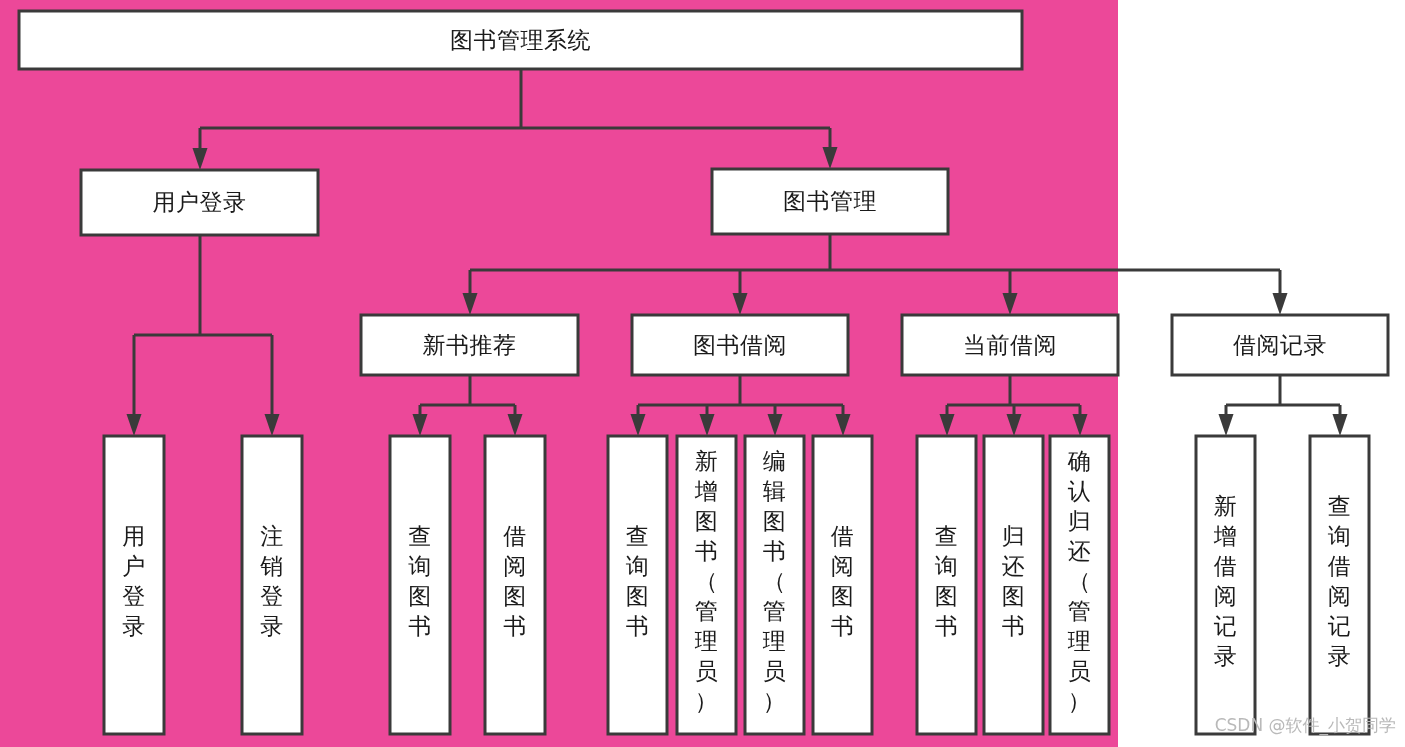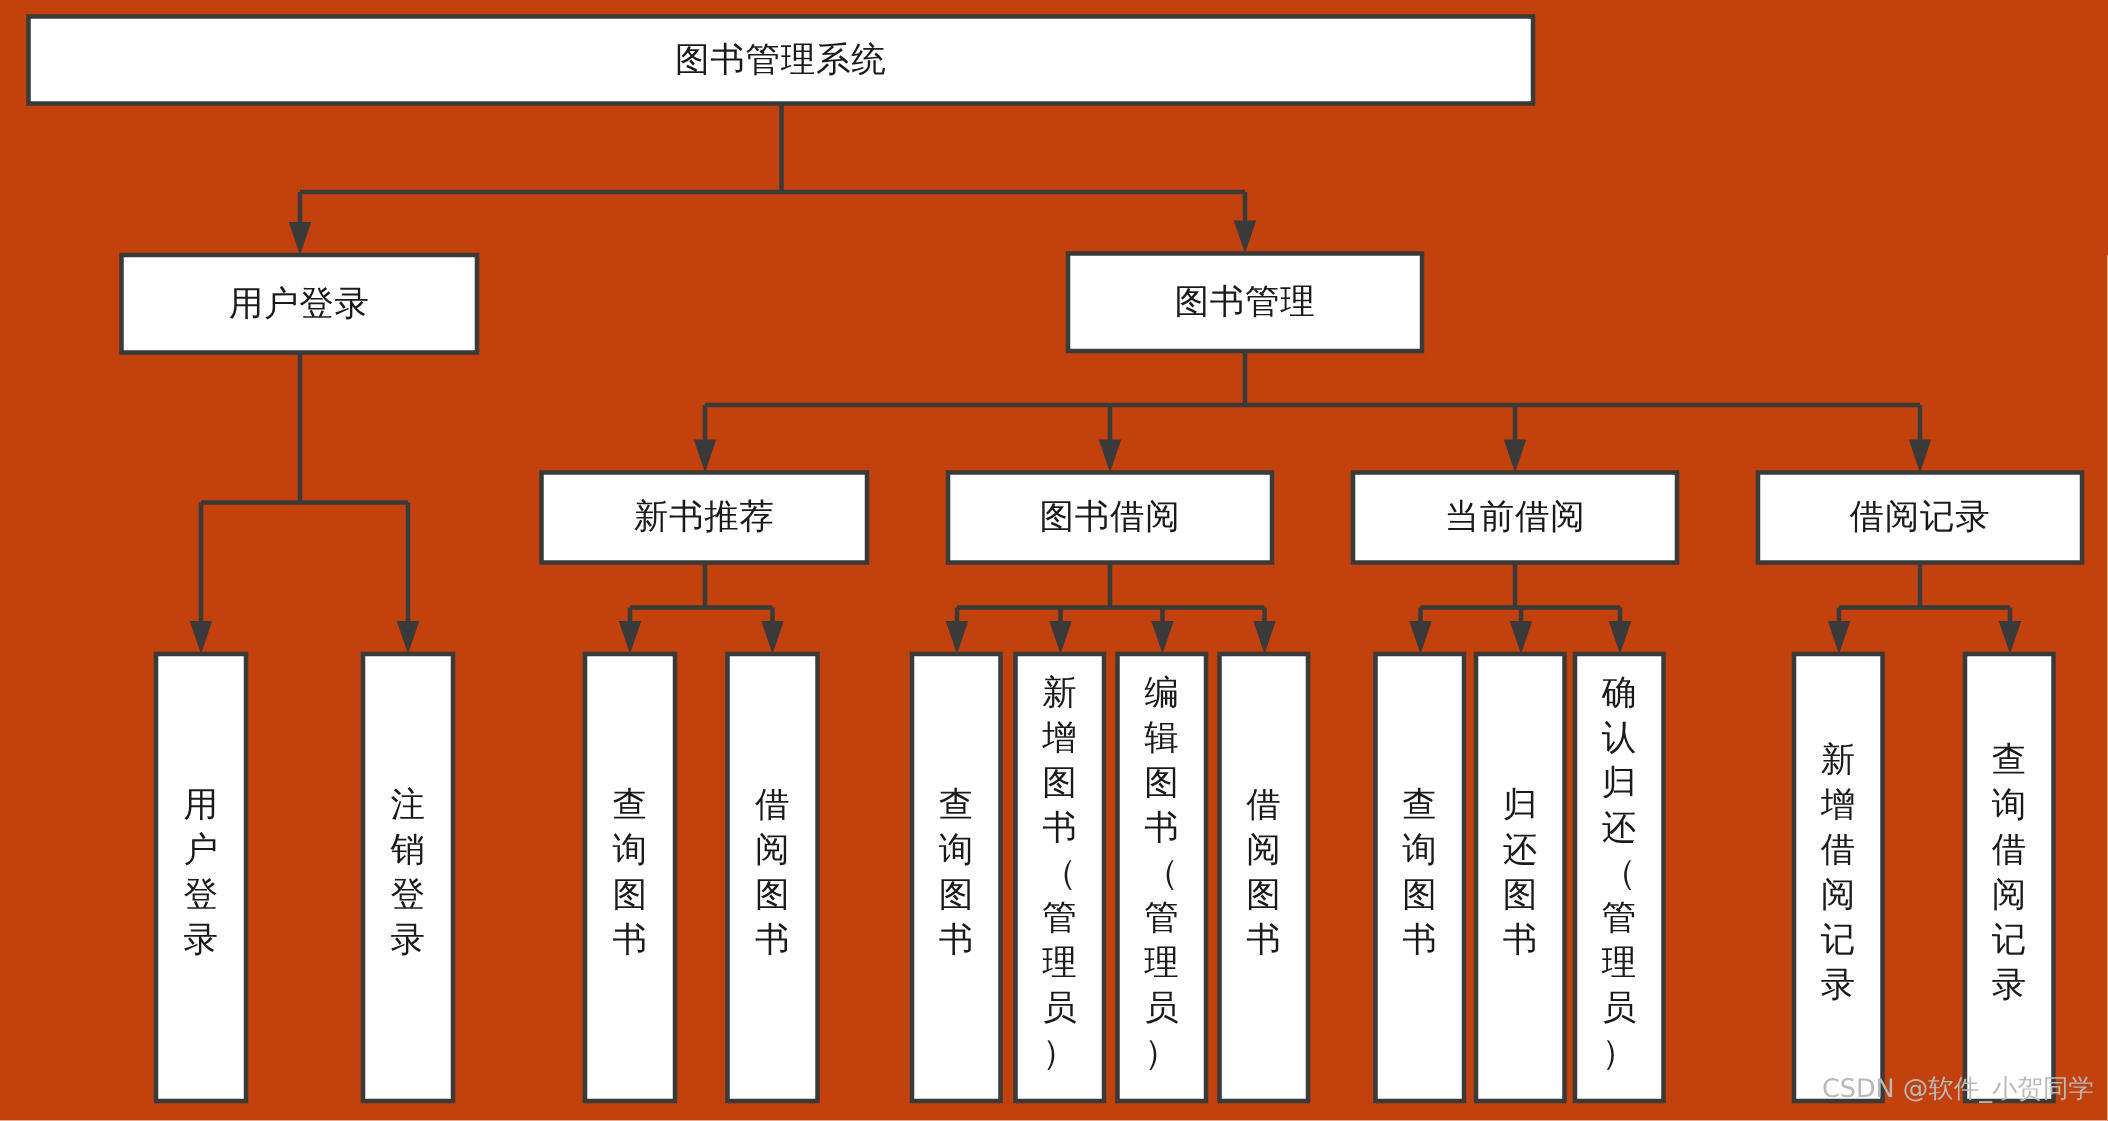--- a/index.html
+++ b/index.html
@@ -9,23 +9,23 @@
     background: #ffffff;
   }
   body {
     font-family: "DejaVu Sans", "Liberation Sans", sans-serif;
     width: 1405px;
     height: 747px;
     overflow: hidden;
   }
   #diagram-root {
     position: relative;
-    width: 1405px;
+    width: 1118px;
     height: 747px;
-    background: #c2410c;
+    background: #ec4899;
   }
   svg#diagram-svg {
     position: absolute;
     top: 0;
     left: 0;
     width: 1405px;
     height: 747px;
     display: block;
   }
   .node-box {

